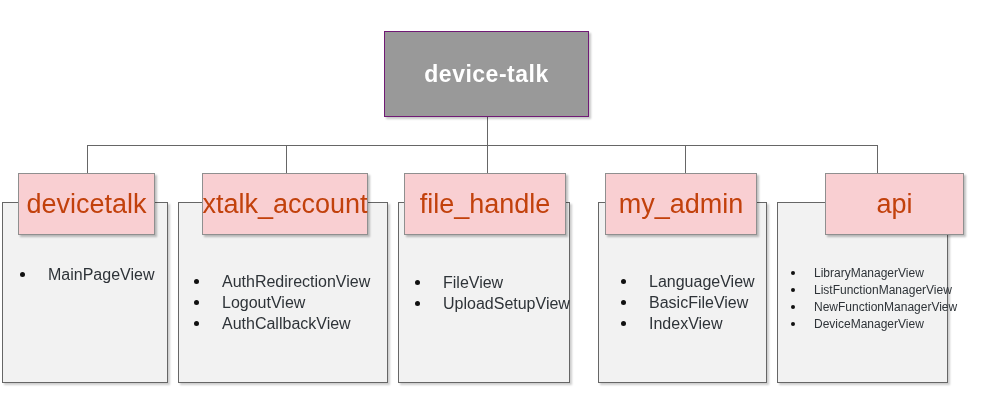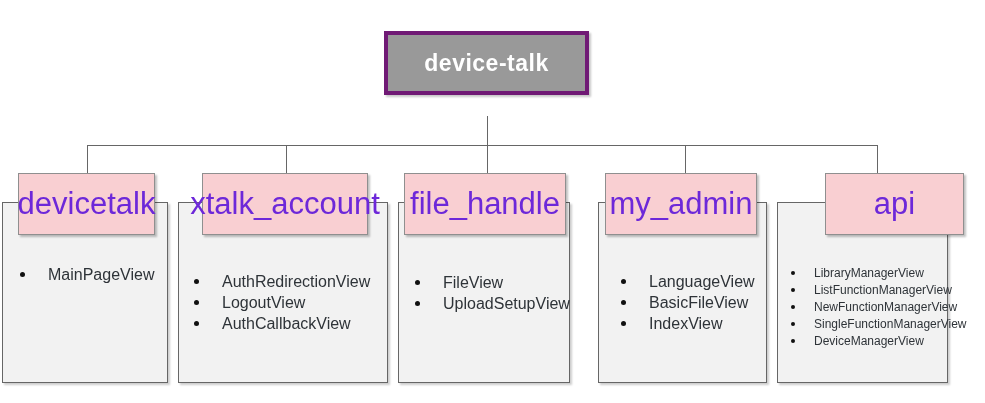--- a/index.html
+++ b/index.html
@@ -26,23 +26,23 @@
   #rail       { left: 87px;  top: 145px; width: 791px; }
   #drop-1 { left: 87px;  top: 145px; height: 29px; }
   #drop-2 { left: 286px; top: 145px; height: 28px; }
   #drop-3 { left: 487px; top: 145px; height: 28px; }
   #drop-4 { left: 685px; top: 145px; height: 28px; }
   #drop-5 { left: 877px; top: 145px; height: 29px; }
   
   .root-node {
     position: absolute;
     left: 384px; top: 31px;
-    width: 205px; height: 64px;
+    width: 205px; height: 86px;
     background: #999999;
-    border: 4px solid #701a75;
+    border: 1px solid #701a75;
     box-sizing: border-box;
     box-shadow: 2px 2px 2px rgba(0,0,0,0.22);
     display: flex;
     align-items: center;
     justify-content: center;
   }
   .root-node .root-label {
     color: #ffffff;
     font-size: 23px;
     font-weight: bold;
@@ -65,22 +65,22 @@
     background: #f9cfd2;
     border: 1px solid #8f8f8f;
     box-sizing: border-box;
     box-shadow: 2px 2px 2px rgba(0,0,0,0.25);
     display: flex;
     align-items: center;
     justify-content: center;
     z-index: 2;
   }
   .header-box .header-label {
-    color: #6d28d9;
-    font-size: 31px;
+    color: #c2410c;
+    font-size: 27px;
   }
   
   .g1 .body-box { left: 2px;   width: 166px; }
   .g1 .header-box { left: 18px;  width: 137px; }
   .g2 .body-box { left: 178px; width: 210px; }
   .g2 .header-box { left: 202px; width: 166px; }
   .g3 .body-box { left: 398px; width: 172px; }
   .g3 .header-box { left: 404px; width: 162px; }
   .g4 .body-box { left: 598px; width: 169px; }
   .g4 .header-box { left: 605px; width: 152px; }
@@ -188,21 +188,20 @@
       <span class="header-label">my_admin</span>
     </div>
   </div>
 
   <div class="g5">
     <div class="body-box" style="background-color: rgb(242, 242, 242);">
       <ul class="view-list">
           <li>LibraryManagerView</li>
           <li>ListFunctionManagerView</li>
           <li>NewFunctionManagerView</li>
-          <li>SingleFunctionManagerView</li>
           <li>DeviceManagerView</li>
         </ul>
     </div>
     <div class="header-box" style="background-color: rgb(249, 207, 210);">
       <span class="header-label">api</span>
     </div>
   </div>
 
 </div>
 

